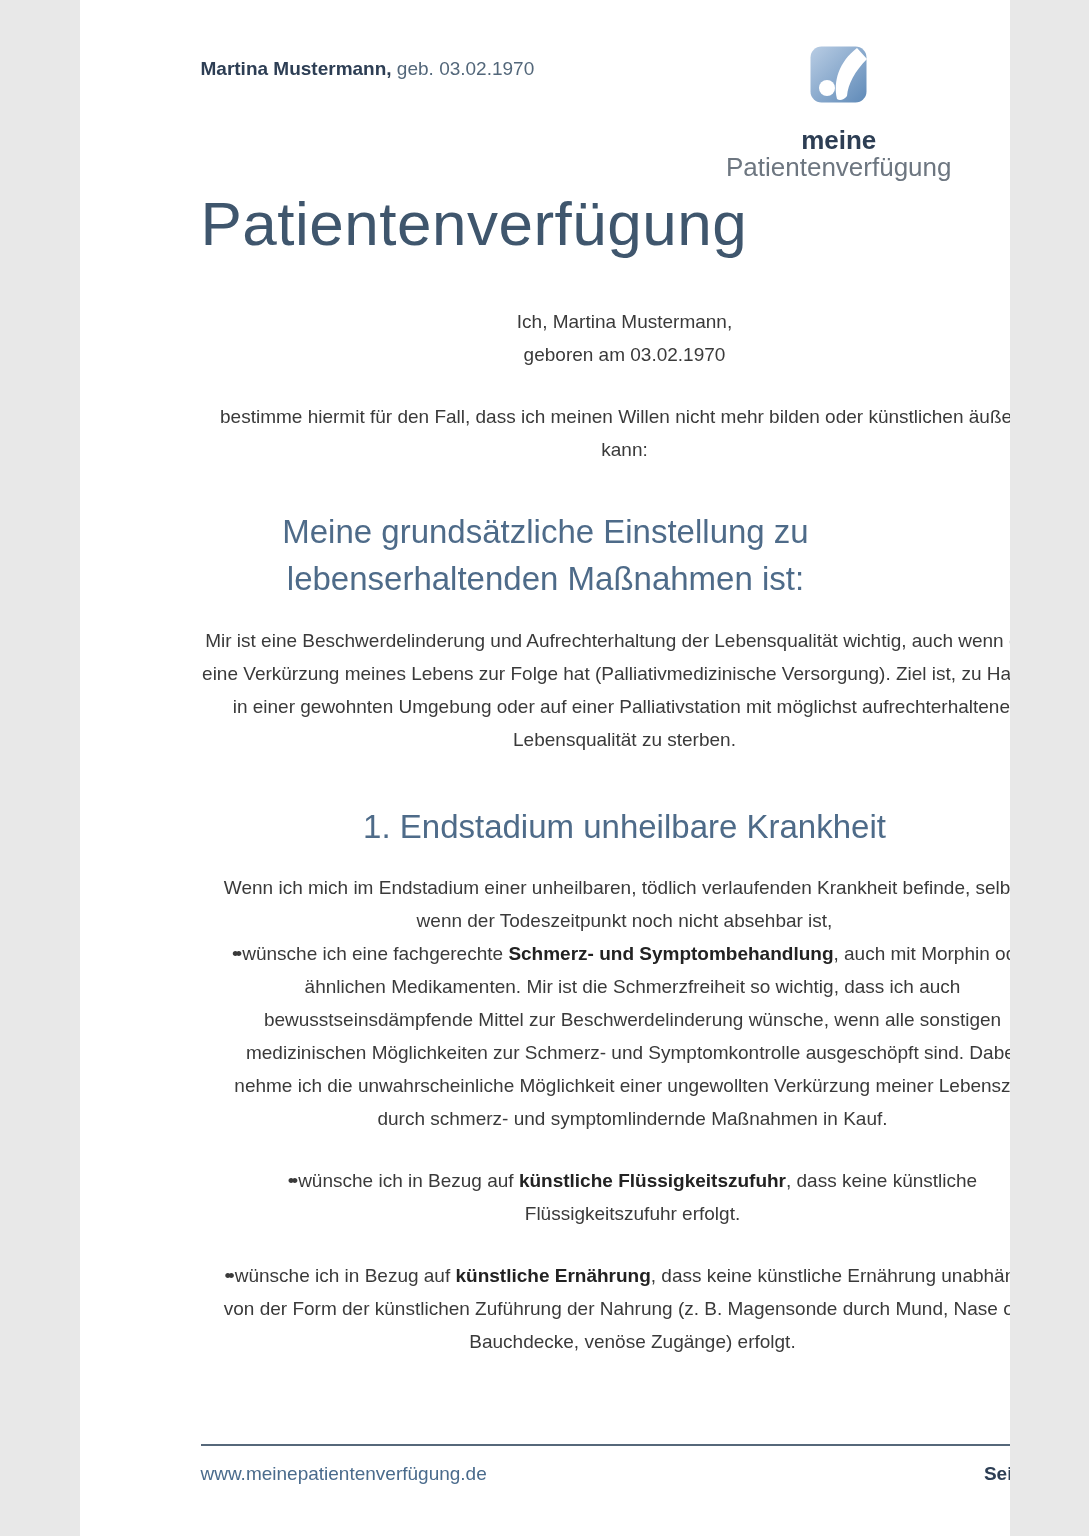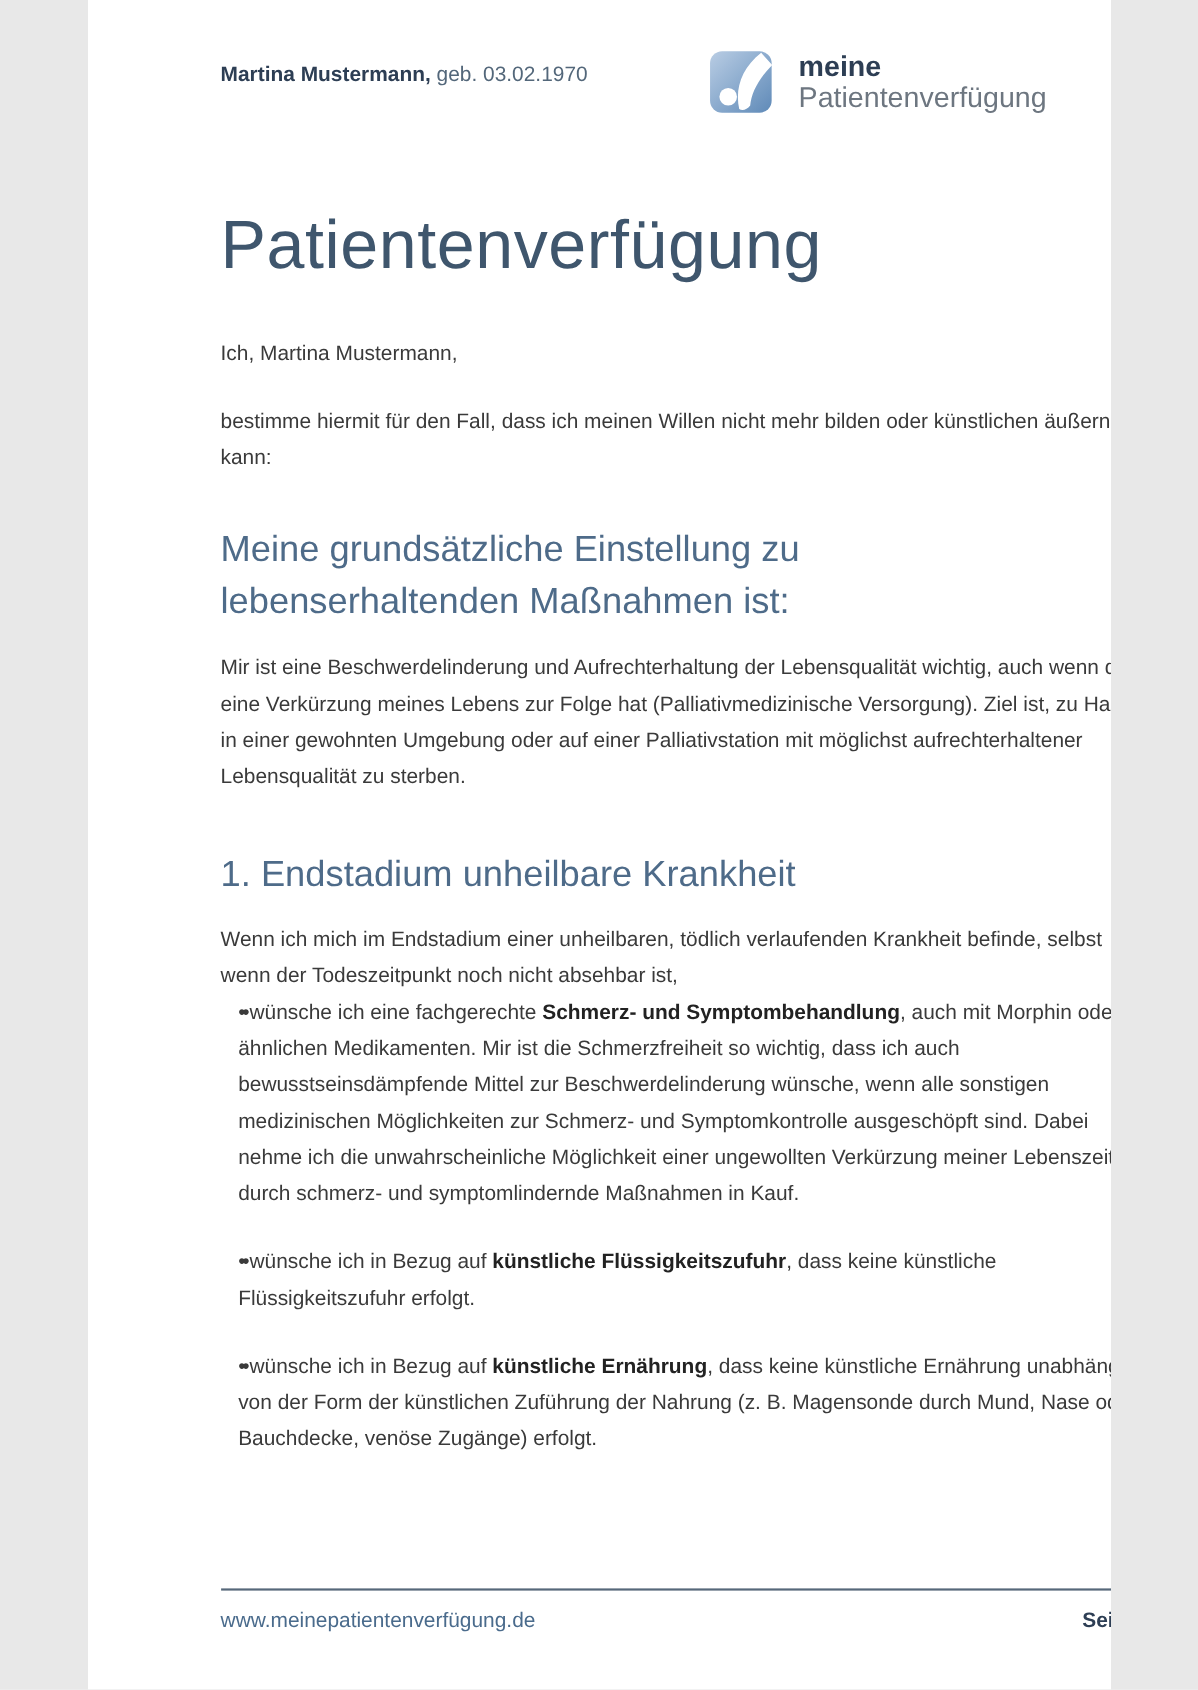--- a/index.html
+++ b/index.html
@@ -5,36 +5,37 @@
   * { margin: 0; padding: 0; box-sizing: border-box; }
   html, body { background: #e8e8e8; }
   body { font-family: "Liberation Sans", "DejaVu Sans", sans-serif; }
   .page {
     position: relative;
     width: 930px;
     height: 1536px;
     margin: 0 auto;
     background: #ffffff;
     overflow: hidden;
+    text-align: center;
   }
   
   .header {
     position: absolute;
     top: 46px; left: 121px; right: 58px;
     display: flex;
     justify-content: space-between;
     align-items: flex-start;
   }
   .header-name-block {
     padding-top: 12px;
     font-size: 19px;
     color: #53677a;
   }
   .header-name-block .name { font-weight: 700; color: #2d3e54; }
-  .logo { display: flex; align-items: center; gap: 24px; }
+  .logo { display: flex; align-items: center; gap: 24px; flex-direction: column; }
   .logo-icon { width: 57px; height: 57px; display: block; }
   .logo-text { line-height: 1.05; }
   .logo-text .l1 { font-size: 26px; font-weight: 700; color: #2d3e54; }
   .logo-text .l2 { font-size: 26px; font-weight: 400; color: #6d7680; }
   
   .doc-title {
     position: absolute;
     top: 188px; left: 121px;
     font-size: 62px;
     font-weight: 300;
@@ -126,20 +127,21 @@
       </div>
     </div>
   </div>
 
   <h1 class="doc-title">Patientenverfügung</h1>
 
   <div class="content">
 
     <div class="intro-block">
       <div>Ich, Martina Mustermann,</div>
+      <div>geboren am 03.02.1970</div>
     </div>
 
     <p class="declaration">bestimme hiermit für den Fall, dass ich meinen Willen nicht mehr bilden oder künstlichen äußern kann:</p>
 
     <div class="h2-wrap">
       <h2>Meine grundsätzliche Einstellung zu lebenserhaltenden Maßnahmen ist:</h2>
     </div>
     <p class="attitude-body">Mir ist eine Beschwerdelinderung und Aufrechterhaltung der Lebensqualität wichtig, auch wenn dies eine Verkürzung meines Lebens zur Folge hat (Palliativmedizinische Versorgung). Ziel ist, zu Hause, in einer gewohnten Umgebung oder auf einer Palliativstation mit möglichst aufrechterhaltener Lebensqualität zu sterben.</p>
 
     <h2 class="s1-heading">1. Endstadium unheilbare Krankheit</h2>

